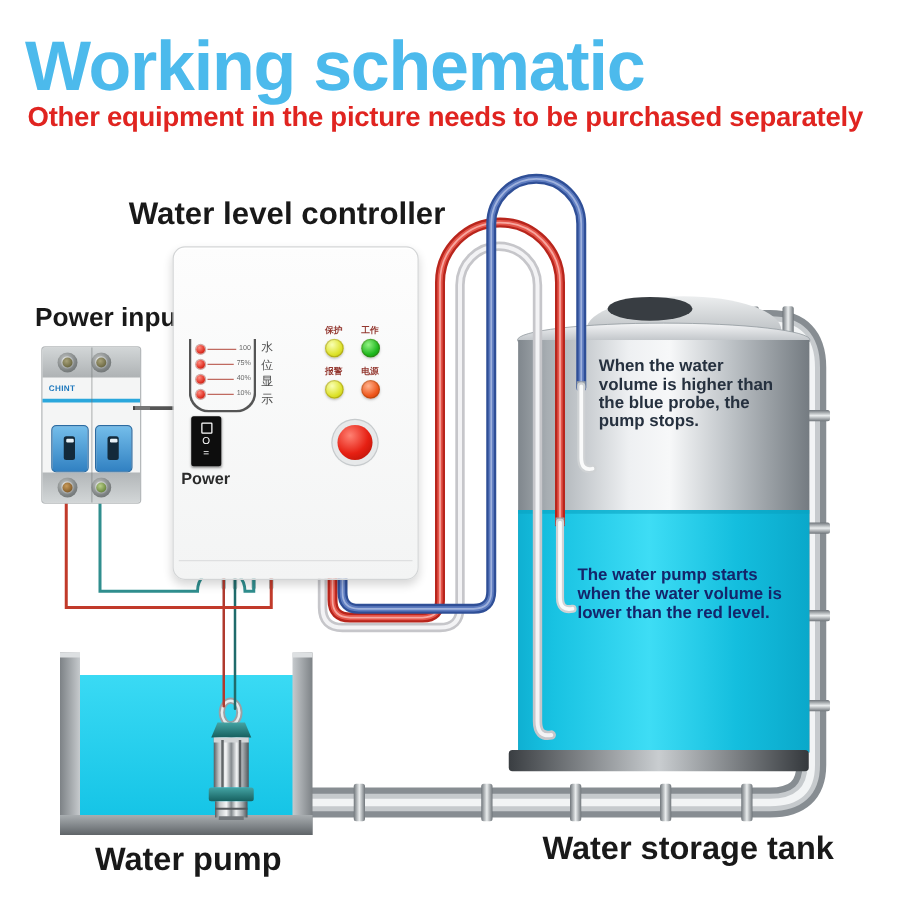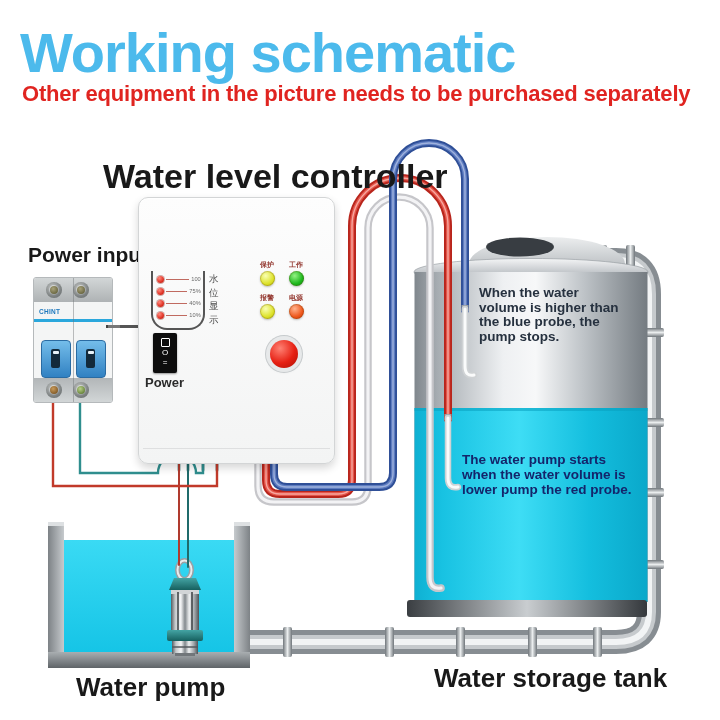--- a/index.html
+++ b/index.html
@@ -2,21 +2,21 @@
 <html><head>
 <meta charset="utf-8">
 <style>
   html,body{margin:0;padding:0;background:#fff;}
   .stage{position:relative;width:720px;height:720px;background:#fff;overflow:hidden;
          font-family:"Liberation Sans",sans-serif;}
   .stage svg{position:absolute;left:0;top:0;}
   .abs{position:absolute;}
   .title{left:20px;top:20px;font-size:56px;font-weight:bold;color:#4cbaec;letter-spacing:-1px;}
   .subtitle{left:22px;top:81px;font-size:22px;font-weight:bold;color:#e02420;letter-spacing:-0.2px;}
-  .lbl-controller{left:103px;top:157px;font-size:34px;font-weight:bold;color:#191919;}
+  .lbl-controller{left:103px;top:157px;font-size:25px;font-weight:bold;color:#191919;}
   .lbl-power-input{left:28px;top:243px;font-size:21px;font-weight:bold;color:#191919;}
   .lbl-pump{left:76px;top:672px;font-size:26px;font-weight:bold;color:#191919;}
   .lbl-tank{left:434px;top:663px;font-size:26px;font-weight:bold;color:#191919;}
   .ann{white-space:pre-line;font-weight:bold;}
   .ann1{left:479px;top:286px;width:160px;font-size:13.5px;line-height:14.5px;color:#26313f;}
   .ann2{left:462px;top:452px;width:190px;font-size:13.5px;line-height:15px;color:#14256b;}
 
   
   .controller-box{left:138px;top:197px;width:195px;height:265px;background:linear-gradient(180deg,#fdfdfd,#f3f4f4);
     border:1.5px solid #d3d5d6;border-radius:10px;box-shadow:0 4px 8px rgba(0,0,0,.16), inset 0 1px 0 #fff;}
@@ -310,17 +310,17 @@
       <span class="switch-ind"></span>
       <span class="switch-o">O</span>
       <span class="switch-i">=</span>
     </div>
     <div class="power-switch-label">Power</div>
     <div class="reset-button"></div>
     <div class="seam"></div>
   </div>
   <div class="abs ann ann2">The water pump starts
 when the water volume is
-lower pump the red probe.</div>
+lower than the red level.</div>
 
   <div class="abs lbl-tank">Water storage tank</div>
   <div class="abs lbl-pump">Water pump</div>
 </div>
 
 </body></html>

